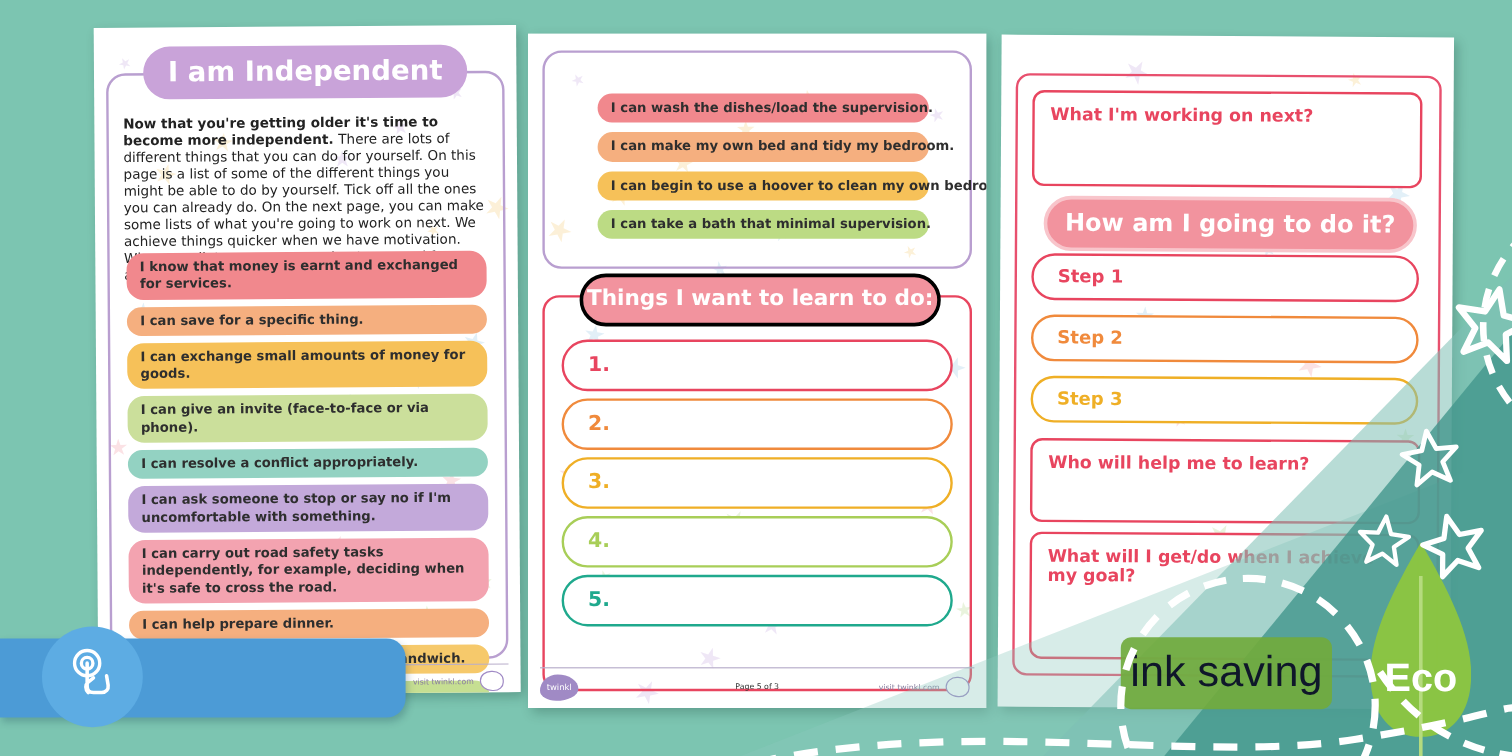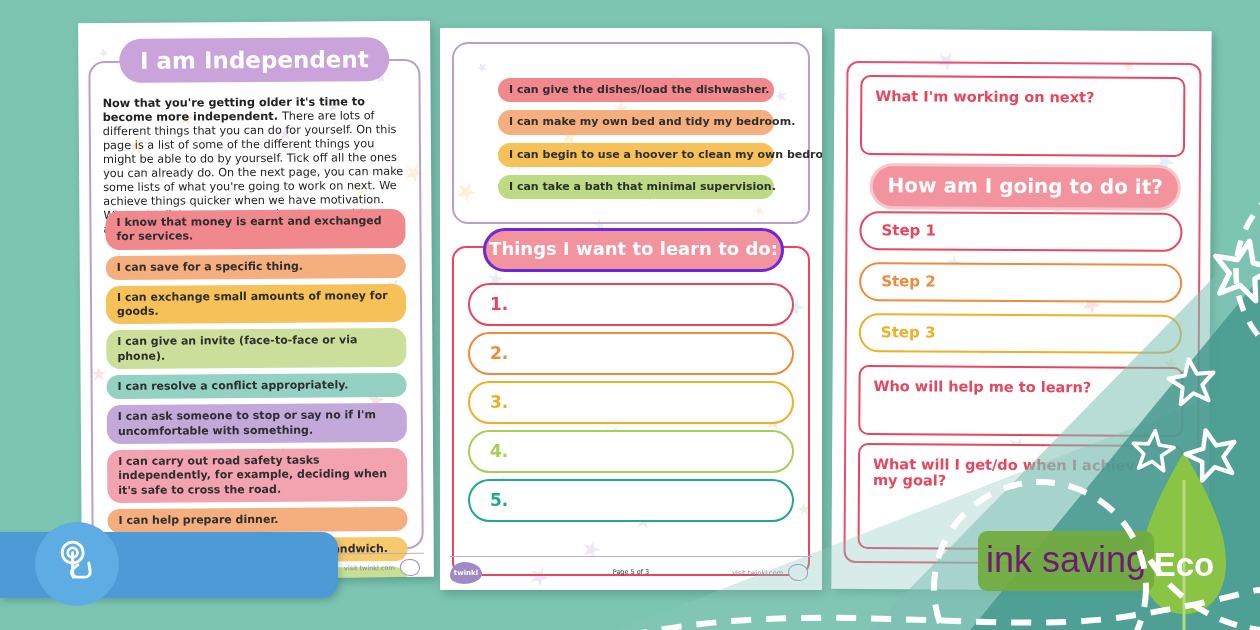--- a/index.html
+++ b/index.html
@@ -19,47 +19,47 @@
             color:#fff;font-weight:bold;font-size:23px;line-height:44px;text-align:center;z-index:3;}
   .p1-intro{left:24px;top:74px;width:306px;font-size:11.3px;line-height:1.24;color:#222;}
   .p1-intro b::after{content:" ";}
   .pill-col{left:26px;top:188px;width:300px;}
   .pill{border-radius:14px;padding:5px 11px;font-weight:bold;font-size:11px;line-height:1.3;
         color:#2e2e2e;margin-bottom:6px;}
   
   .p2-box1{left:12px;top:14px;width:354px;height:178px;border:2px solid #B99FD0;border-radius:16px;}
   .p2-pills{left:58px;top:50px;width:276px;}
   .p2-pills .pill{margin-bottom:8px;white-space:nowrap;}
-  .p2-badge{left:43px;top:200px;width:295px;height:38px;background:#F2939E;border:3px solid #6d28d9;
+  .p2-badge{left:43px;top:200px;width:295px;height:38px;background:#F2939E;border:3px solid #000000;
             border-radius:24px;color:#fff;font-weight:bold;font-size:18px;line-height:36px;text-align:center;z-index:3;}
   .p2-box2{left:12px;top:218px;width:354px;height:326px;border:2.5px solid #E8455F;border-radius:14px;}
   .num-col{left:28px;top:255px;width:326px;z-index:3;}
   .num-pill{height:39px;border-radius:24px;background:#fff;border:2.5px solid;margin-bottom:6px;
             font-weight:bold;font-size:17px;line-height:39px;padding-left:20px;}
   .wfooter-line{left:10px;right:10px;border-top:1.5px solid #B9AECB;height:0;}
   .wfooter-text{font-size:6.5px;color:#8a7fa0;}
   .brand-blob{width:32px;height:22px;background:#A08AC5;border-radius:46% 54% 58% 42% / 62% 55% 45% 38%;
-              color:#fff;font-size:7px;font-weight:bold;text-align:center;line-height:22px;}
+              color:#fff;font-size:7px;font-weight:normal;text-align:center;line-height:22px;}
   .q-badge{width:18px;height:15px;border:1px solid #A08AC5;border-radius:50% 50% 45% 55%;background:#fff;}
   
   .p3-outer{left:12px;top:32px;width:351px;height:498px;border:2.5px solid #E8506E;border-radius:12px;}
   .red-box{border:2px solid #E8455F;border-radius:10px;background:#fff;}
   .red-label{color:#E8455F;font-weight:bold;font-size:14.5px;padding:11px 13px;}
   .p3-badge{left:36px;top:134px;width:305px;height:40px;background:#F2939E;border:3px solid #F8C5CB;
             border-radius:24px;color:#fff;font-weight:bold;font-size:20px;line-height:38px;text-align:center;z-index:3;}
   .step-pill{left:26px;width:299px;height:35px;border-radius:22px;background:#fff;border:2.5px solid;
              font-weight:bold;font-size:15px;line-height:35px;padding-left:20px;}
   
   .overlay{position:absolute;inset:0;pointer-events:none;}
   #ov1{background:rgba(140,200,190,.35);clip-path:polygon(49% 100%,100% 60%,100% 100%);z-index:5;}
   #ov2{background:rgba(126,192,180,.55);clip-path:polygon(69% 100%,100% 36.5%,100% 100%);z-index:5;}
   #ov3{background:rgba(66,150,140,.8);clip-path:polygon(77% 100%,100% 44%,100% 100%);z-index:5;}
   #ink-badge{position:absolute;left:934px;top:531px;width:176px;height:60px;border-radius:9px;
-             background:rgba(113,170,61,.92);z-index:6;color:#701a75;text-align:center;
-             font-family:"Liberation Sans",sans-serif;font-size:36px;font-weight:500;line-height:58px;margin-left:44px;}
+             background:rgba(113,170,61,.92);z-index:6;color:#0f172a;text-align:center;
+             font-family:"Liberation Sans",sans-serif;font-size:36px;font-weight:500;line-height:58px;}
   #eco-leaf{position:absolute;left:1142px;top:450px;z-index:6;}
   #eco-text{position:absolute;left:1148px;top:546px;width:72px;text-align:center;z-index:7;
             color:#fff;font-family:"Liberation Sans",sans-serif;font-size:33px;font-weight:bold;}
   #deco{position:absolute;inset:0;z-index:7;pointer-events:none;}
   #interactive-badge{position:absolute;left:0;top:532px;width:338px;height:66px;background:#4C9BD6;
             border-radius:0 16px 16px 0;z-index:9;box-shadow:2px 3px 6px rgba(20,60,80,.25);}
   #interactive-badge .label{position:absolute;left:138px;top:0;height:66px;line-height:64px;color:#fff;
             font-family:"Liberation Sans",sans-serif;font-size:38px;font-weight:500;letter-spacing:.5px;}
   #interactive-circle{position:absolute;left:-303px;top:-10px;width:84px;height:84px;border-radius:50%;
             background:#5DACE3;display:flex;align-items:center;justify-content:center;
@@ -150,21 +150,21 @@
         <span class="bgstar" style="left: 6.6%; top: 63.1%; font-size: 19.14px; color: rgb(246, 191, 198); transform: rotate(0.6deg);"></span>
         <span class="bgstar" style="left: 3.84%; top: 26.44%; font-size: 25.16px; color: rgb(249, 223, 169); transform: rotate(26.4deg);"></span>
         <span class="bgstar" style="left: 93.08%; top: 83.78%; font-size: 17.18px; color: rgb(207, 230, 182); transform: rotate(-7.8deg);"></span>
         <span class="bgstar" style="left: 90.32%; top: 47.12%; font-size: 23.2px; color: rgb(191, 221, 239); transform: rotate(18deg);"></span>
         <span class="bgstar" style="left: 87.56%; top: 10.46%; font-size: 15.22px; color: rgb(220, 203, 236); transform: rotate(-16.2deg);"></span>
         <span class="bgstar" style="left: 84.8%; top: 67.8%; font-size: 21.24px; color: rgb(246, 191, 198); transform: rotate(9.6deg);"></span>
         <span class="bgstar" style="left: 82.04%; top: 31.14%; font-size: 13.26px; color: rgb(249, 223, 169); transform: rotate(-24.6deg);"></span>
       </div>
     <div class="abs p2-box1"></div>
     <div class="abs p2-pills">
-      <div class="pill" style="background-color: rgb(241, 136, 141);">I can give the dishes/load the dishwasher.</div>
+      <div class="pill" style="background-color: rgb(241, 136, 141);">I can wash the dishes/load the supervision.</div>
       <div class="pill" style="background-color: rgb(245, 175, 127);">I can make my own bed and tidy my bedroom.</div>
       <div class="pill" style="background-color: rgb(246, 193, 89);">I can begin to use a hoover to clean my own bedroom.</div>
       <div class="pill" style="background-color: rgb(188, 219, 132);">I can take a bath that minimal supervision.</div>
     </div>
     <div class="abs p2-badge">
       <span>Things I want to learn to do:</span>
     </div>
     <div class="abs p2-box2"></div>
     <div class="abs num-col">
       <div class="num-pill" style="border-color: rgb(232, 69, 95); color: rgb(232, 69, 95);">1.</div>

